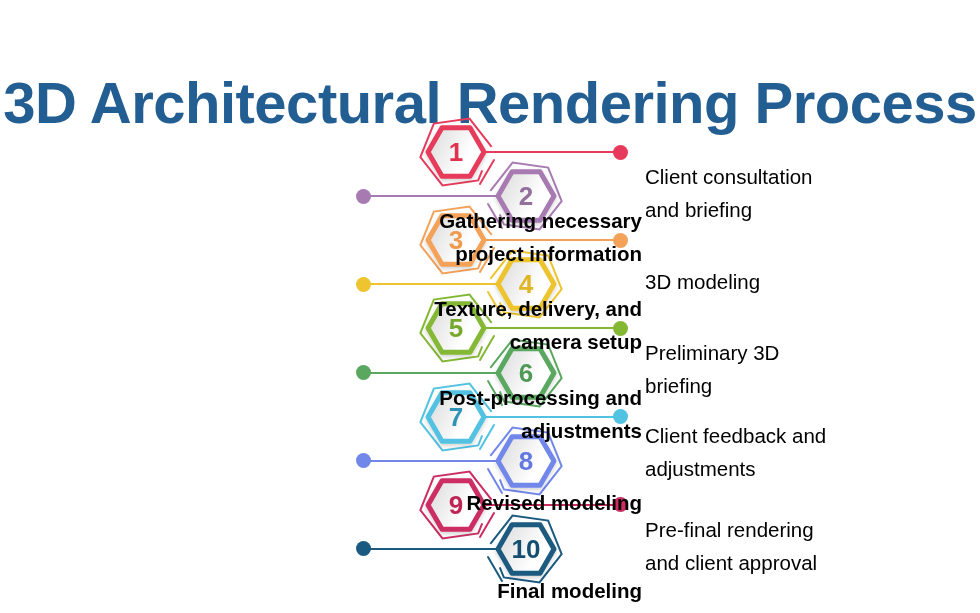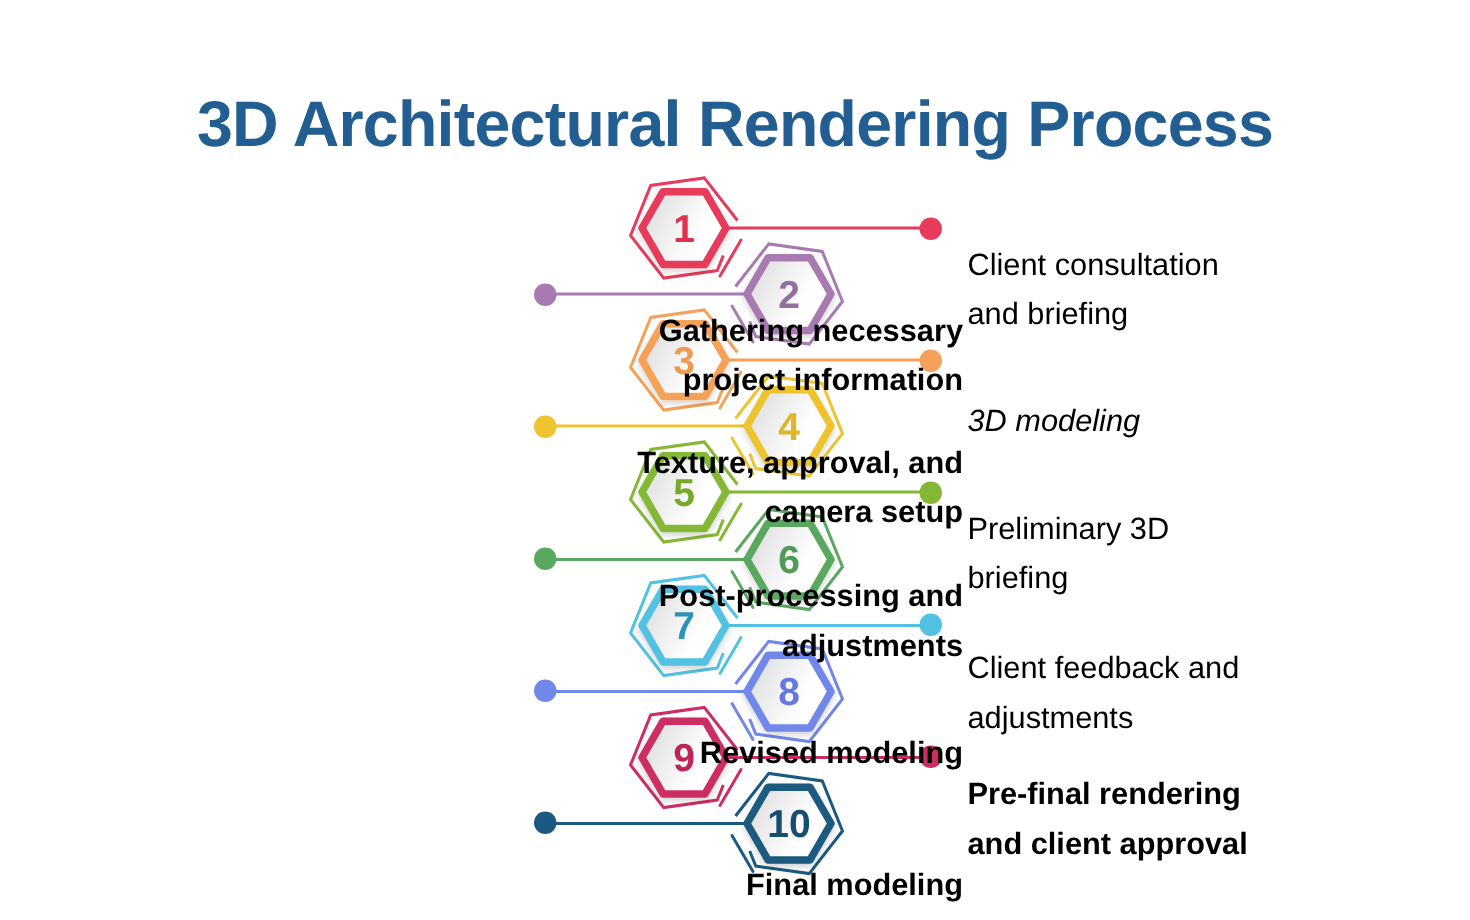--- a/index.html
+++ b/index.html
@@ -2,21 +2,21 @@
 <html><head>
 <meta charset="utf-8">
 <style>
   html,body{margin:0;padding:0;background:#ffffff;}
   .canvas{
     position:relative;width:980px;height:613px;background:#ffffff;
     font-family:"Liberation Sans",sans-serif;overflow:hidden;
   }
   .title{
     position:absolute;top:30px;left:0;width:100%;text-align:center;
-    font-size:43px;font-weight:bold;letter-spacing:-0.5px;
+    font-size:58px;font-weight:bold;letter-spacing:-0.5px;
   }
   .connector{position:absolute;height:2px;z-index:1;}
   .enddot{position:absolute;width:15px;height:15px;border-radius:50%;z-index:2;}
   .hexwrap{position:absolute;width:94px;height:84px;z-index:3;}
   .hexwrap svg{display:block;}
   .steplabel{
     position:absolute;z-index:4;font-size:20.5px;line-height:33px;color:#000000;
     white-space:pre-line;transform:translateY(-50%);margin-top:41px;
   }
   .steplabel.sideright{text-align:left;}
@@ -90,21 +90,21 @@
             </filter>
           </defs>
           <g transform="scale(1,1)">
             <polygon points="36.00,0.00 18.00,-31.18 -18.00,-31.18 -36.00,0.00 -18.00,31.18 18.00,31.18" pathLength="60" fill="none" stroke="#f4a259" stroke-width="2" stroke-dasharray="53 7" transform="rotate(-8)"></polygon>
             <path d="M 24 32 L 38 8" fill="none" stroke="#f4a259" stroke-width="2" stroke-linecap="round"></path>
           </g>
           <polygon points="28.00,0.00 14.00,-24.25 -14.00,-24.25 -28.00,0.00 -14.00,24.25 14.00,24.25" fill="url(#hg2)" stroke="#f4a259" stroke-width="5" stroke-linejoin="round" filter="url(#sh2)"></polygon>
           <text x="0" y="9" text-anchor="middle" font-size="26" font-weight="bold" fill="#ef9b4f" font-family="Liberation Sans, sans-serif">3</text>
         </svg>
       </div>
-  <div class="steplabel sideright" style="top: 240.2px; left: 645px; font-style: italic;">3D modeling</div>
+  <div class="steplabel sideright" style="top: 240.2px; left: 645px;">3D modeling</div>
 
   <div class="connector" style="left: 363px; top: 283.3px; width: 133px; background: rgb(238, 196, 47);"></div>
   <div class="enddot" style="left: 355.5px; top: 276.8px; background: rgb(238, 196, 47);"></div>
   <div class="hexwrap" style="left: 479px; top: 242.3px;">
         <svg width="94" height="84" viewBox="-47 -42 94 84">
           <defs>
             <linearGradient id="hg3" x1="0" y1="0" x2="1" y2="0.45">
               <stop offset="0" stop-color="#d9d9d9"></stop>
               <stop offset="0.8" stop-color="#ffffff"></stop>
             </linearGradient>
@@ -113,21 +113,21 @@
             </filter>
           </defs>
           <g transform="scale(-1,1)">
             <polygon points="36.00,0.00 18.00,-31.18 -18.00,-31.18 -36.00,0.00 -18.00,31.18 18.00,31.18" pathLength="60" fill="none" stroke="#eec42f" stroke-width="2" stroke-dasharray="53 7" transform="rotate(-8)"></polygon>
             <path d="M 24 32 L 38 8" fill="none" stroke="#eec42f" stroke-width="2" stroke-linecap="round"></path>
           </g>
           <polygon points="28.00,0.00 14.00,-24.25 -14.00,-24.25 -28.00,0.00 -14.00,24.25 14.00,24.25" fill="url(#hg3)" stroke="#eec42f" stroke-width="5" stroke-linejoin="round" filter="url(#sh3)"></polygon>
           <text x="0" y="9" text-anchor="middle" font-size="26" font-weight="bold" fill="#e0b526" font-family="Liberation Sans, sans-serif">4</text>
         </svg>
       </div>
-  <div class="steplabel sideleft" style="top: 284.3px; right: 338px;">Texture, approval, and
+  <div class="steplabel sideleft" style="top: 284.3px; right: 338px;">Texture, delivery, and
 camera setup</div>
 
   <div class="connector" style="left: 486px; top: 327.4px; width: 134px; background: rgb(132, 184, 52);"></div>
   <div class="enddot" style="left: 612.5px; top: 320.9px; background: rgb(132, 184, 52);"></div>
   <div class="hexwrap" style="left: 409px; top: 286.4px;">
         <svg width="94" height="84" viewBox="-47 -42 94 84">
           <defs>
             <linearGradient id="hg4" x1="0" y1="0" x2="1" y2="0.45">
               <stop offset="0" stop-color="#d9d9d9"></stop>
               <stop offset="0.8" stop-color="#ffffff"></stop>
@@ -185,21 +185,21 @@
             </filter>
           </defs>
           <g transform="scale(1,1)">
             <polygon points="36.00,0.00 18.00,-31.18 -18.00,-31.18 -36.00,0.00 -18.00,31.18 18.00,31.18" pathLength="60" fill="none" stroke="#52c2e2" stroke-width="2" stroke-dasharray="53 7" transform="rotate(-8)"></polygon>
             <path d="M 24 32 L 38 8" fill="none" stroke="#52c2e2" stroke-width="2" stroke-linecap="round"></path>
           </g>
           <polygon points="28.00,0.00 14.00,-24.25 -14.00,-24.25 -28.00,0.00 -14.00,24.25 14.00,24.25" fill="url(#hg6)" stroke="#52c2e2" stroke-width="5" stroke-linejoin="round" filter="url(#sh6)"></polygon>
           <text x="0" y="9" text-anchor="middle" font-size="26" font-weight="bold" fill="#2f93b5" font-family="Liberation Sans, sans-serif">7</text>
         </svg>
       </div>
-  <div class="steplabel sideright" style="top: 421px; left: 645px;">Client feedback and
+  <div class="steplabel sideright" style="top: 411px; left: 645px;">Client feedback and
 adjustments</div>
 
   <div class="connector" style="left: 363px; top: 459.7px; width: 133px; background: rgb(113, 135, 234);"></div>
   <div class="enddot" style="left: 355.5px; top: 453.2px; background: rgb(113, 135, 234);"></div>
   <div class="hexwrap" style="left: 479px; top: 418.7px;">
         <svg width="94" height="84" viewBox="-47 -42 94 84">
           <defs>
             <linearGradient id="hg7" x1="0" y1="0" x2="1" y2="0.45">
               <stop offset="0" stop-color="#d9d9d9"></stop>
               <stop offset="0.8" stop-color="#ffffff"></stop>
@@ -232,21 +232,21 @@
             </filter>
           </defs>
           <g transform="scale(1,1)">
             <polygon points="36.00,0.00 18.00,-31.18 -18.00,-31.18 -36.00,0.00 -18.00,31.18 18.00,31.18" pathLength="60" fill="none" stroke="#cc2d63" stroke-width="2" stroke-dasharray="53 7" transform="rotate(-8)"></polygon>
             <path d="M 24 32 L 38 8" fill="none" stroke="#cc2d63" stroke-width="2" stroke-linecap="round"></path>
           </g>
           <polygon points="28.00,0.00 14.00,-24.25 -14.00,-24.25 -28.00,0.00 -14.00,24.25 14.00,24.25" fill="url(#hg8)" stroke="#cc2d63" stroke-width="5" stroke-linejoin="round" filter="url(#sh8)"></polygon>
           <text x="0" y="9" text-anchor="middle" font-size="26" font-weight="bold" fill="#c02457" font-family="Liberation Sans, sans-serif">9</text>
         </svg>
       </div>
-  <div class="steplabel sideright" style="top: 504.8px; left: 645px; font-weight: bold;">Pre-final rendering
+  <div class="steplabel sideright" style="top: 504.8px; left: 645px;">Pre-final rendering
 and client approval</div>
 
   <div class="connector" style="left: 363px; top: 547.9px; width: 133px; background: rgb(26, 90, 128);"></div>
   <div class="enddot" style="left: 355.5px; top: 541.4px; background: rgb(26, 90, 128);"></div>
   <div class="hexwrap" style="left: 479px; top: 506.9px;">
         <svg width="94" height="84" viewBox="-47 -42 94 84">
           <defs>
             <linearGradient id="hg9" x1="0" y1="0" x2="1" y2="0.45">
               <stop offset="0" stop-color="#d9d9d9"></stop>
               <stop offset="0.8" stop-color="#ffffff"></stop>

